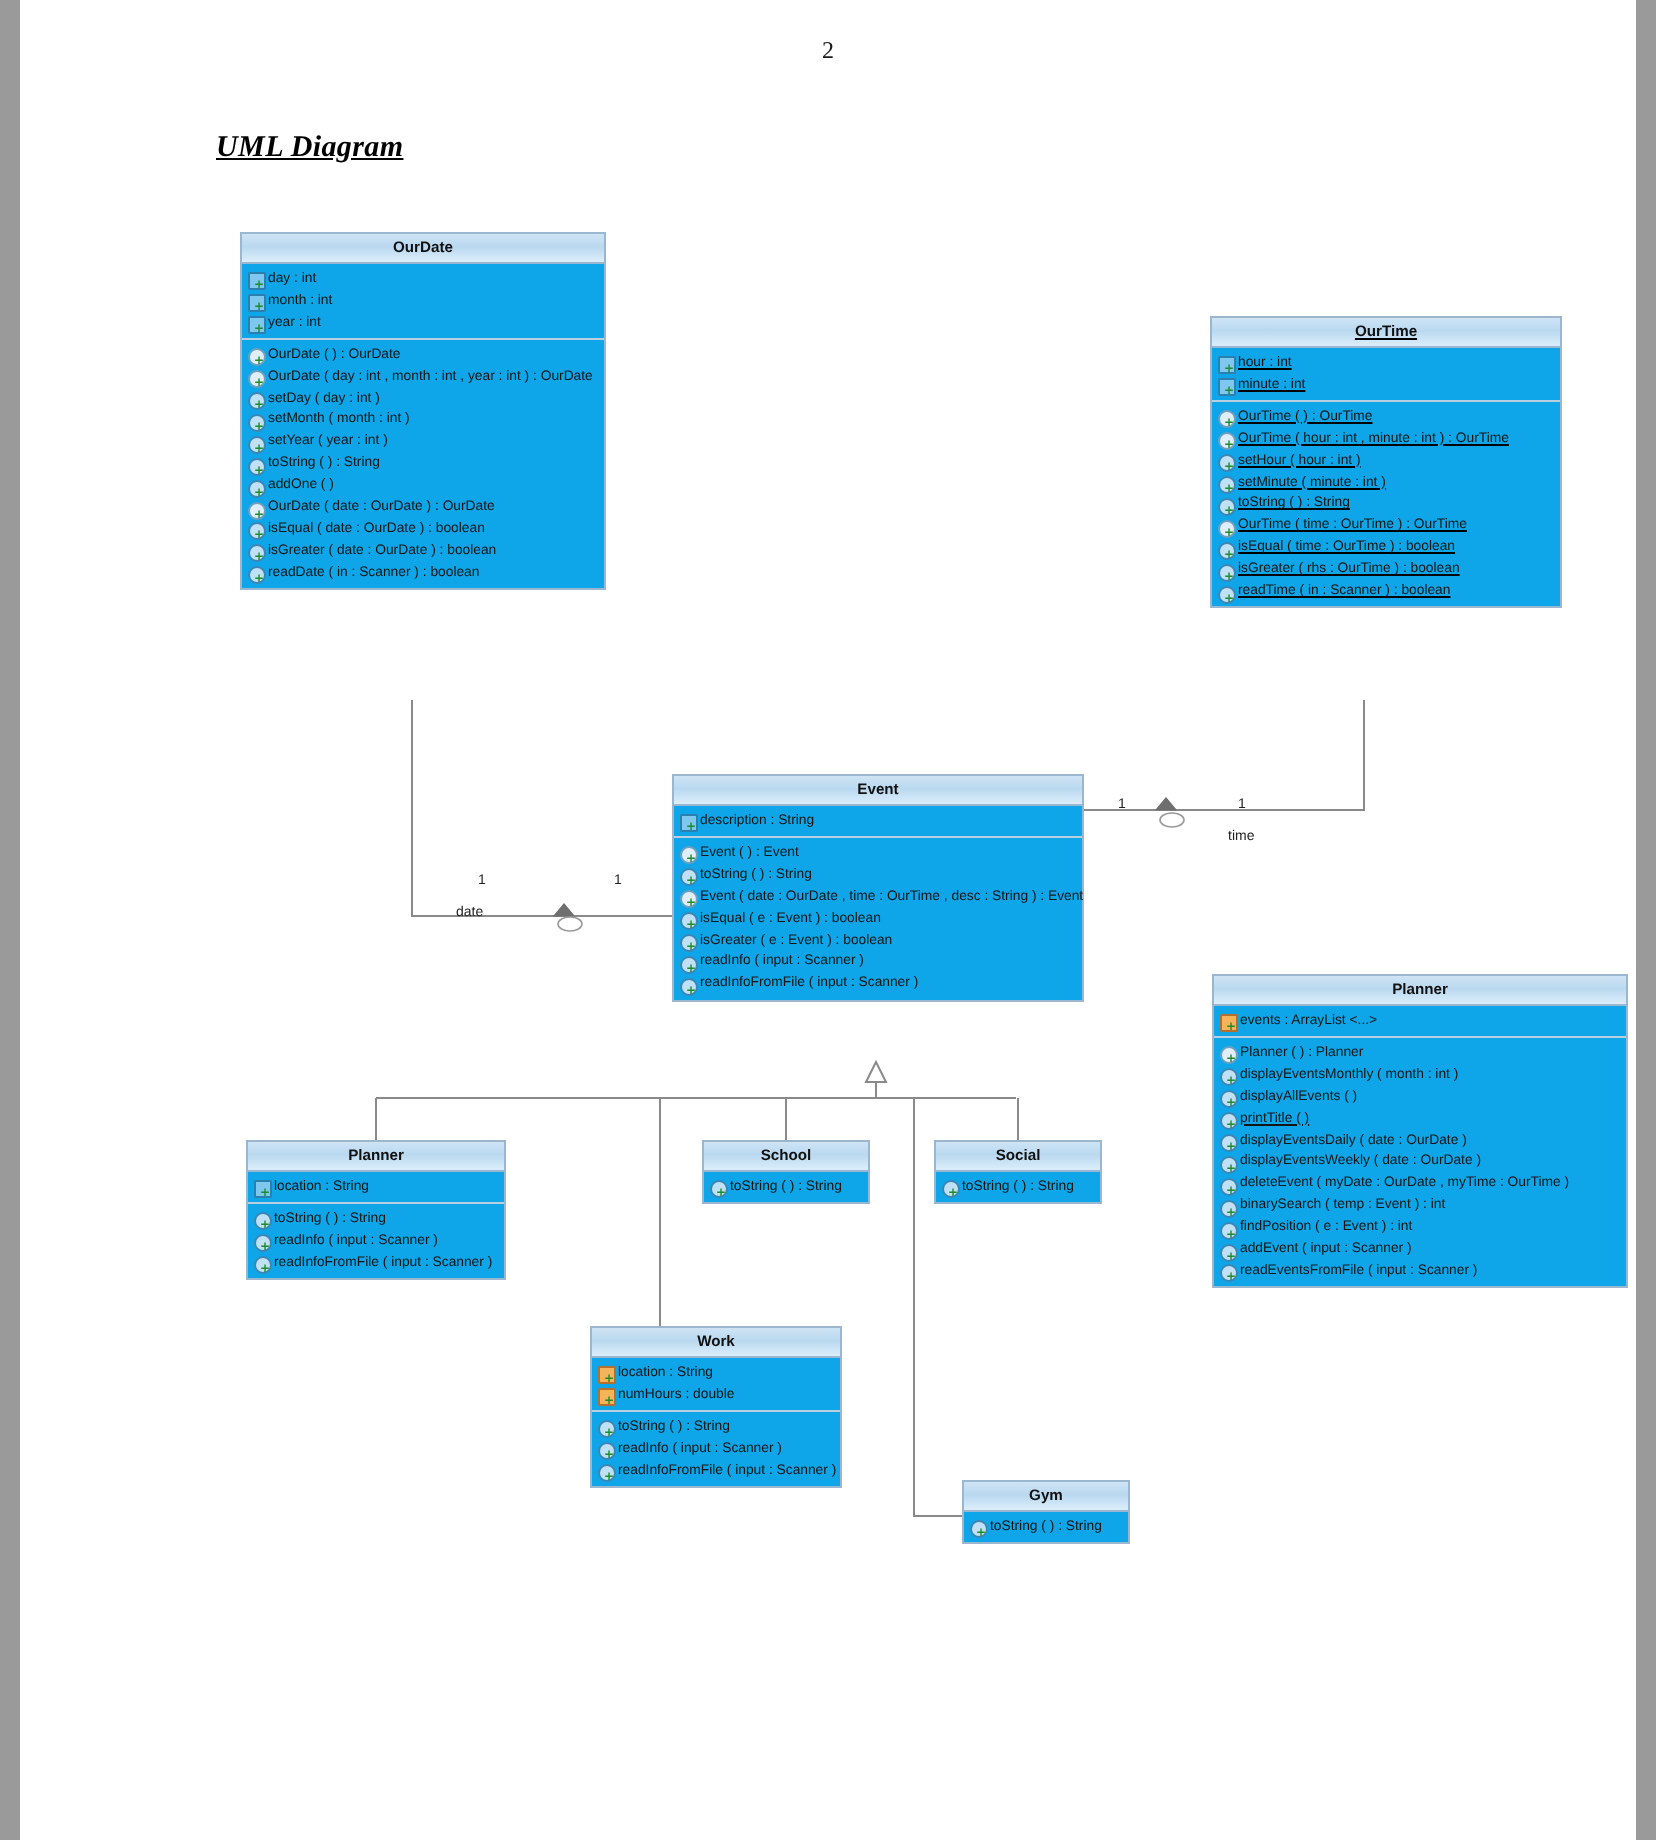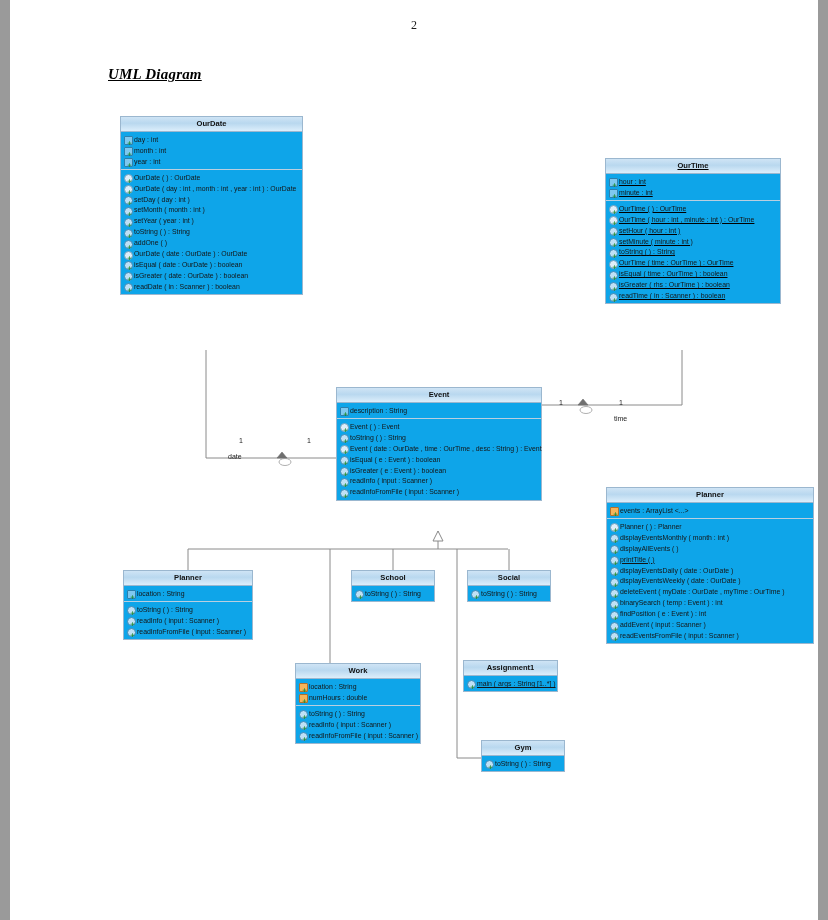--- a/index.html
+++ b/index.html
@@ -337,28 +337,20 @@
             </span><span>toString ( ) : String</span></div>
         <div class="row"><span class="ico meth">
               <span class="plus">+</span>
             </span><span>readInfo ( input : Scanner )</span></div>
         <div class="row"><span class="ico meth">
               <span class="plus">+</span>
             </span><span>readInfoFromFile ( input : Scanner )</span></div>
       </div>
     </div>
 
-    <div class="cls" style="left:453px;top:660px;width:95px;">
-      <div class="hdr">Assignment1</div>
-      <div class="sect">
-        <div class="row stat"><span class="ico meth">
-              <span class="plus">+</span>
-            </span><span>main ( args : String [1..*] )</span></div>
-      </div>
-    </div>
 
     <div class="cls" style="left:471px;top:740px;width:84px;">
       <div class="hdr">Gym</div>
       <div class="sect">
         <div class="row"><span class="ico meth">
               <span class="plus">+</span>
             </span><span>toString ( ) : String</span></div>
       </div>
     </div>
 

